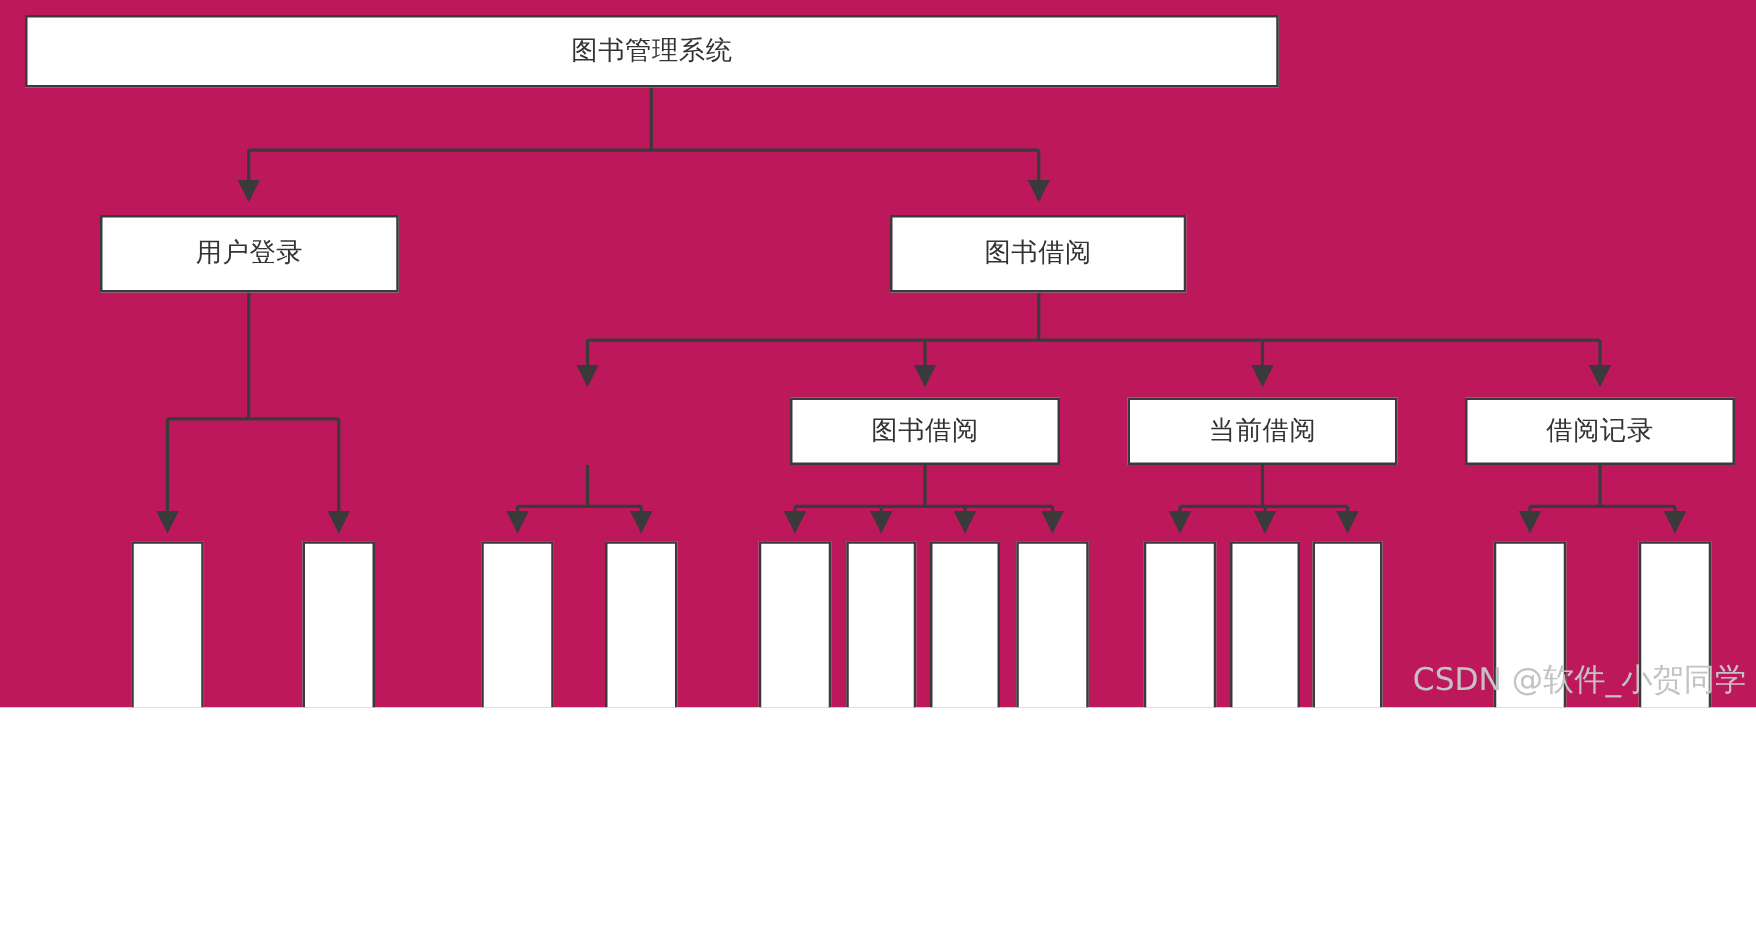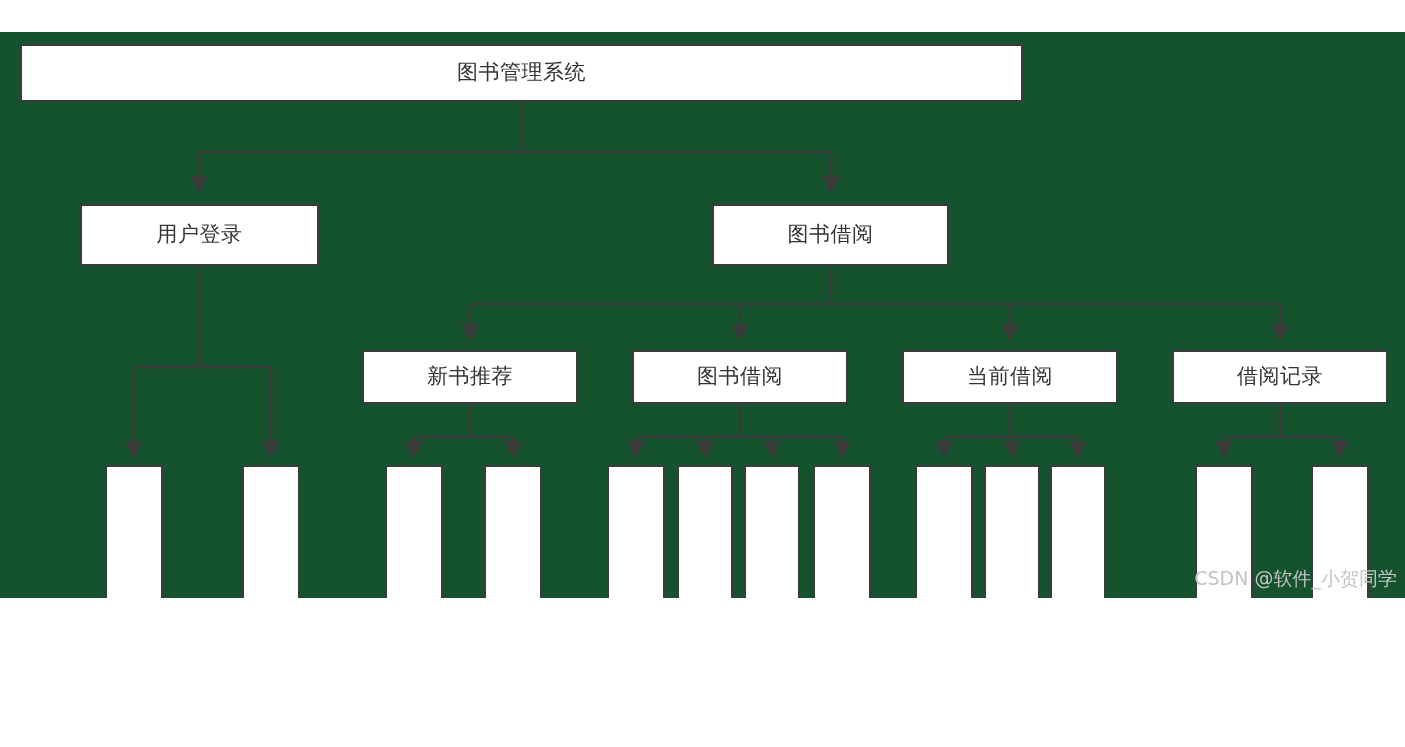--- a/index.html
+++ b/index.html
@@ -8,23 +8,22 @@
     padding: 0;
     background: #ffffff;
   }
   body {
     font-family: "DejaVu Sans", "Liberation Sans", sans-serif;
   }
   #diagram-root {
     position: relative;
     width: 1405px;
     height: 566px;
-    background: #14532d;
+    background: #be185d;
     overflow: hidden;
-    margin-top: 32px;
   }
   #diagram-svg {
     position: absolute;
     left: 0;
     top: 0;
     width: 1405px;
     height: 747px;
   }
   .node {
     position: absolute;
@@ -57,21 +56,21 @@
   .node-v.v-top {
     padding-top: 2px;
   }
   .node-label {
     display: block;
   }
   #watermark {
     position: absolute;
     right: 8px;
     bottom: 6px;
-    font-size: 19px;
+    font-size: 25px;
     color: #c3c3c3;
     white-space: nowrap;
     z-index: 6;
     font-family: "DejaVu Sans", "Liberation Sans", sans-serif;
   }
 </style>
 </head>
 <body>
 
 <div id="diagram-root">
@@ -130,23 +129,20 @@
     <span class="node-label">图书管理系统</span>
   </div>
 
   <div class="node node-h" style="left:80px; top:172px; width:239px; height:62px;">
     <span class="node-label">用户登录</span>
   </div>
   <div class="node node-h" style="left:712px; top:172px; width:237px; height:62px;">
     <span class="node-label">图书借阅</span>
   </div>
 
-  <div class="node node-h" style="left:362px; top:318px; width:216px; height:54px;">
-    <span class="node-label">新书推荐</span>
-  </div>
   <div class="node node-h" style="left:632px; top:318px; width:216px; height:54px;text-align:center;">
     <span class="node-label">图书借阅</span>
   </div>
   <div class="node node-h" style="left:1172px; top:318px; width:216px; height:54px;">
     <span class="node-label">借阅记录</span>
   </div>
   <div class="node node-h" style="left:902px; top:318px; width:216px; height:54px;">
     <span class="node-label">当前借阅</span>
   </div>
 

